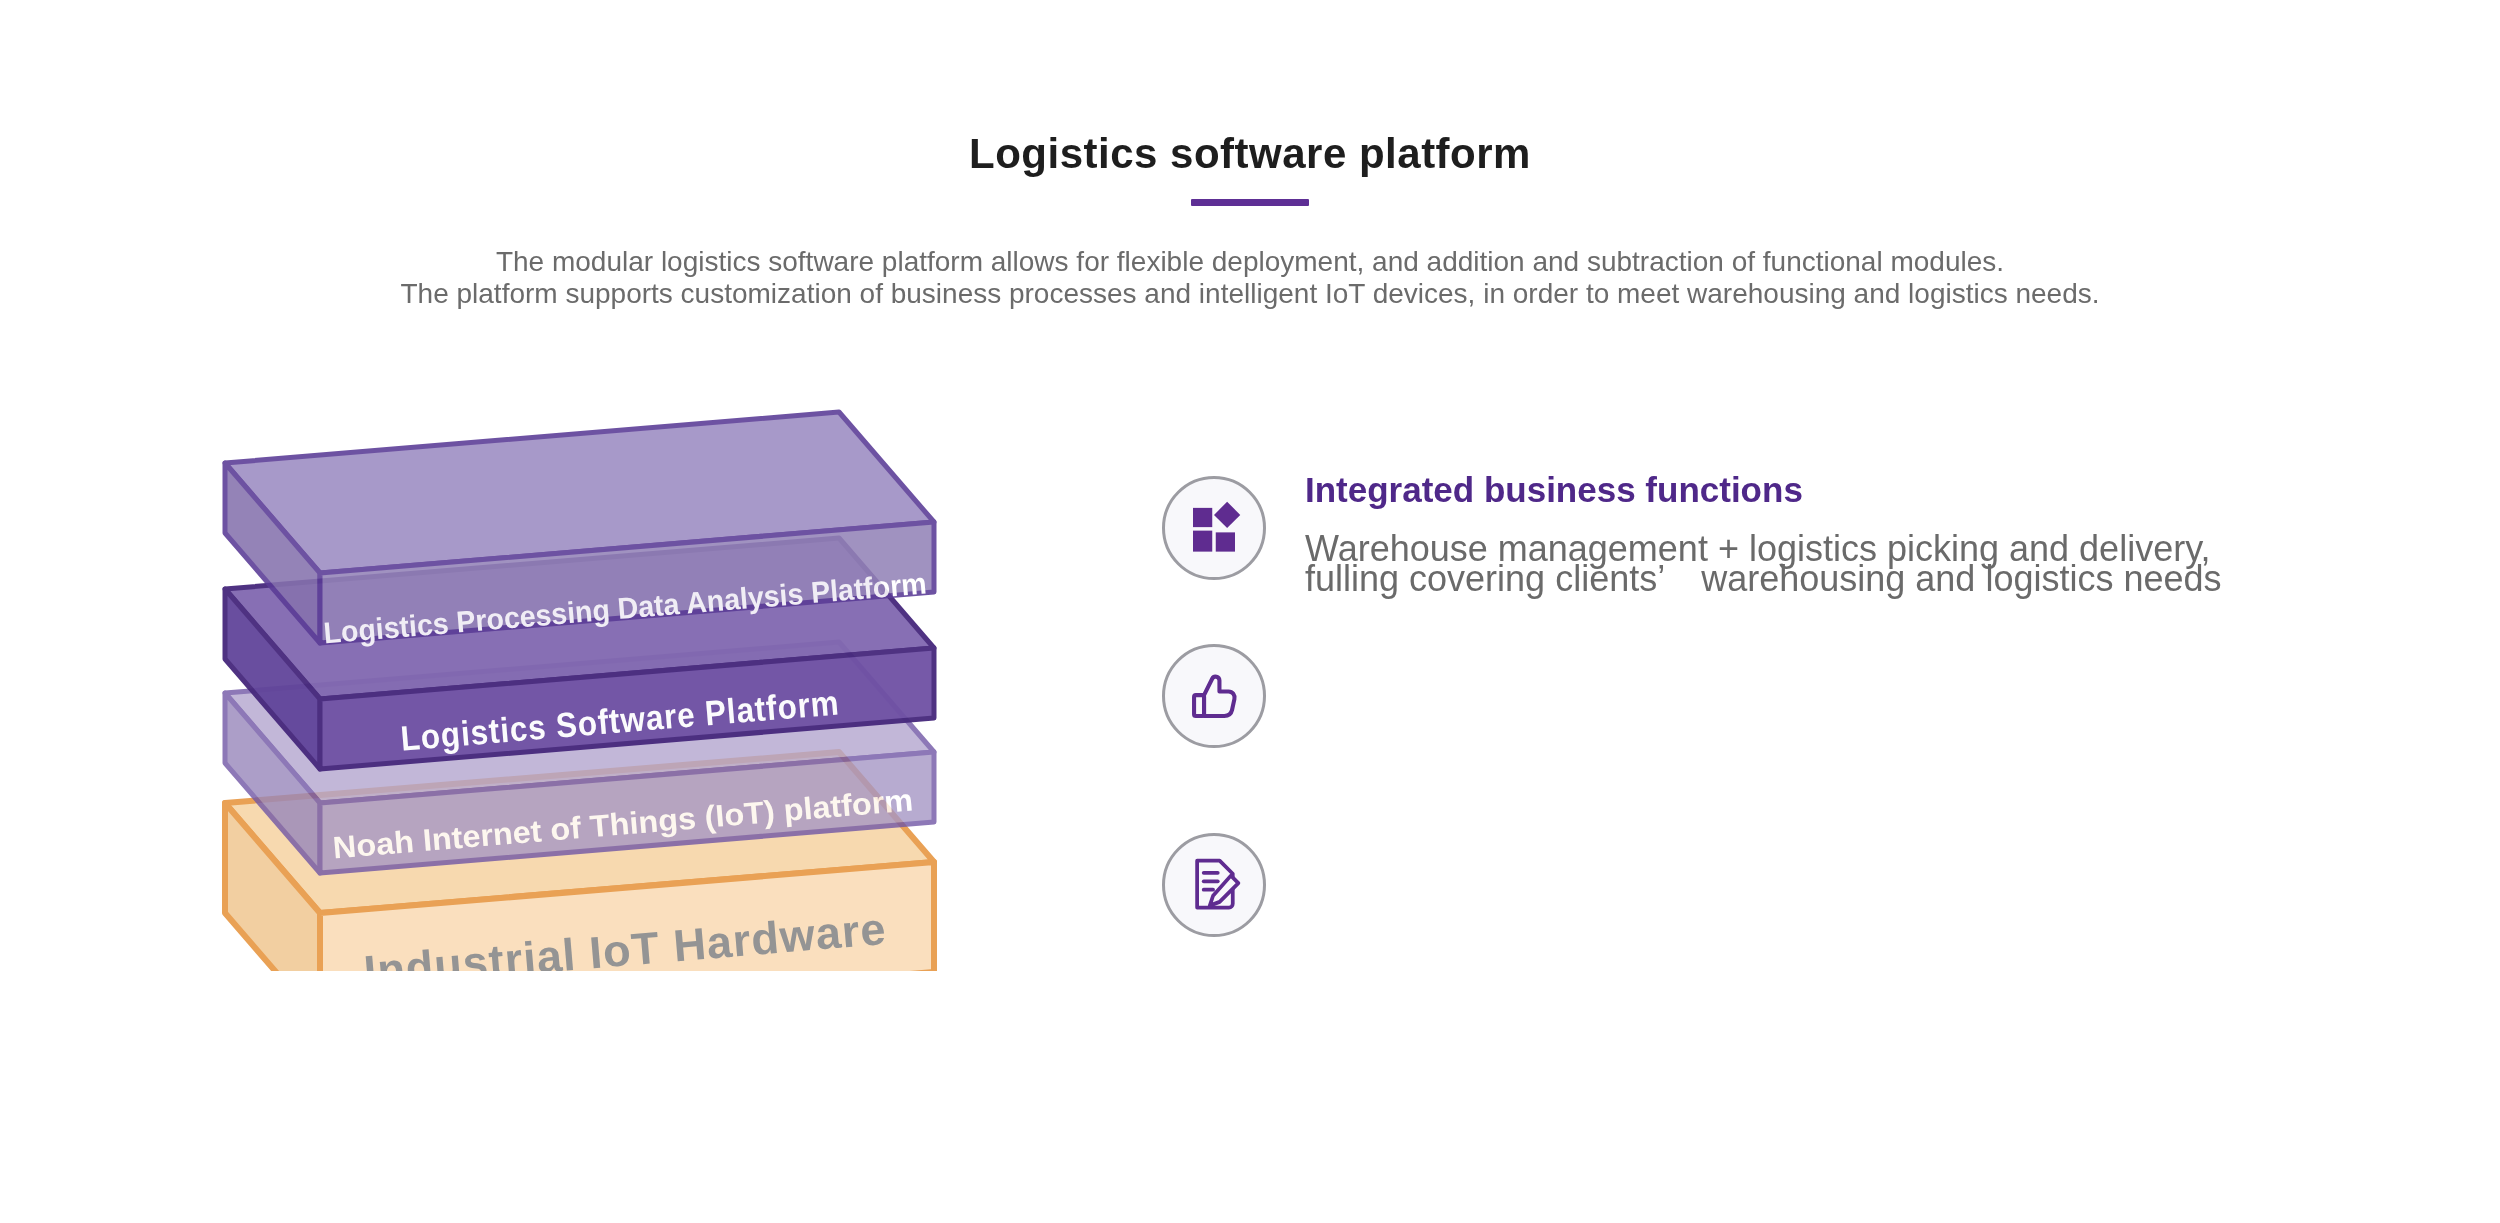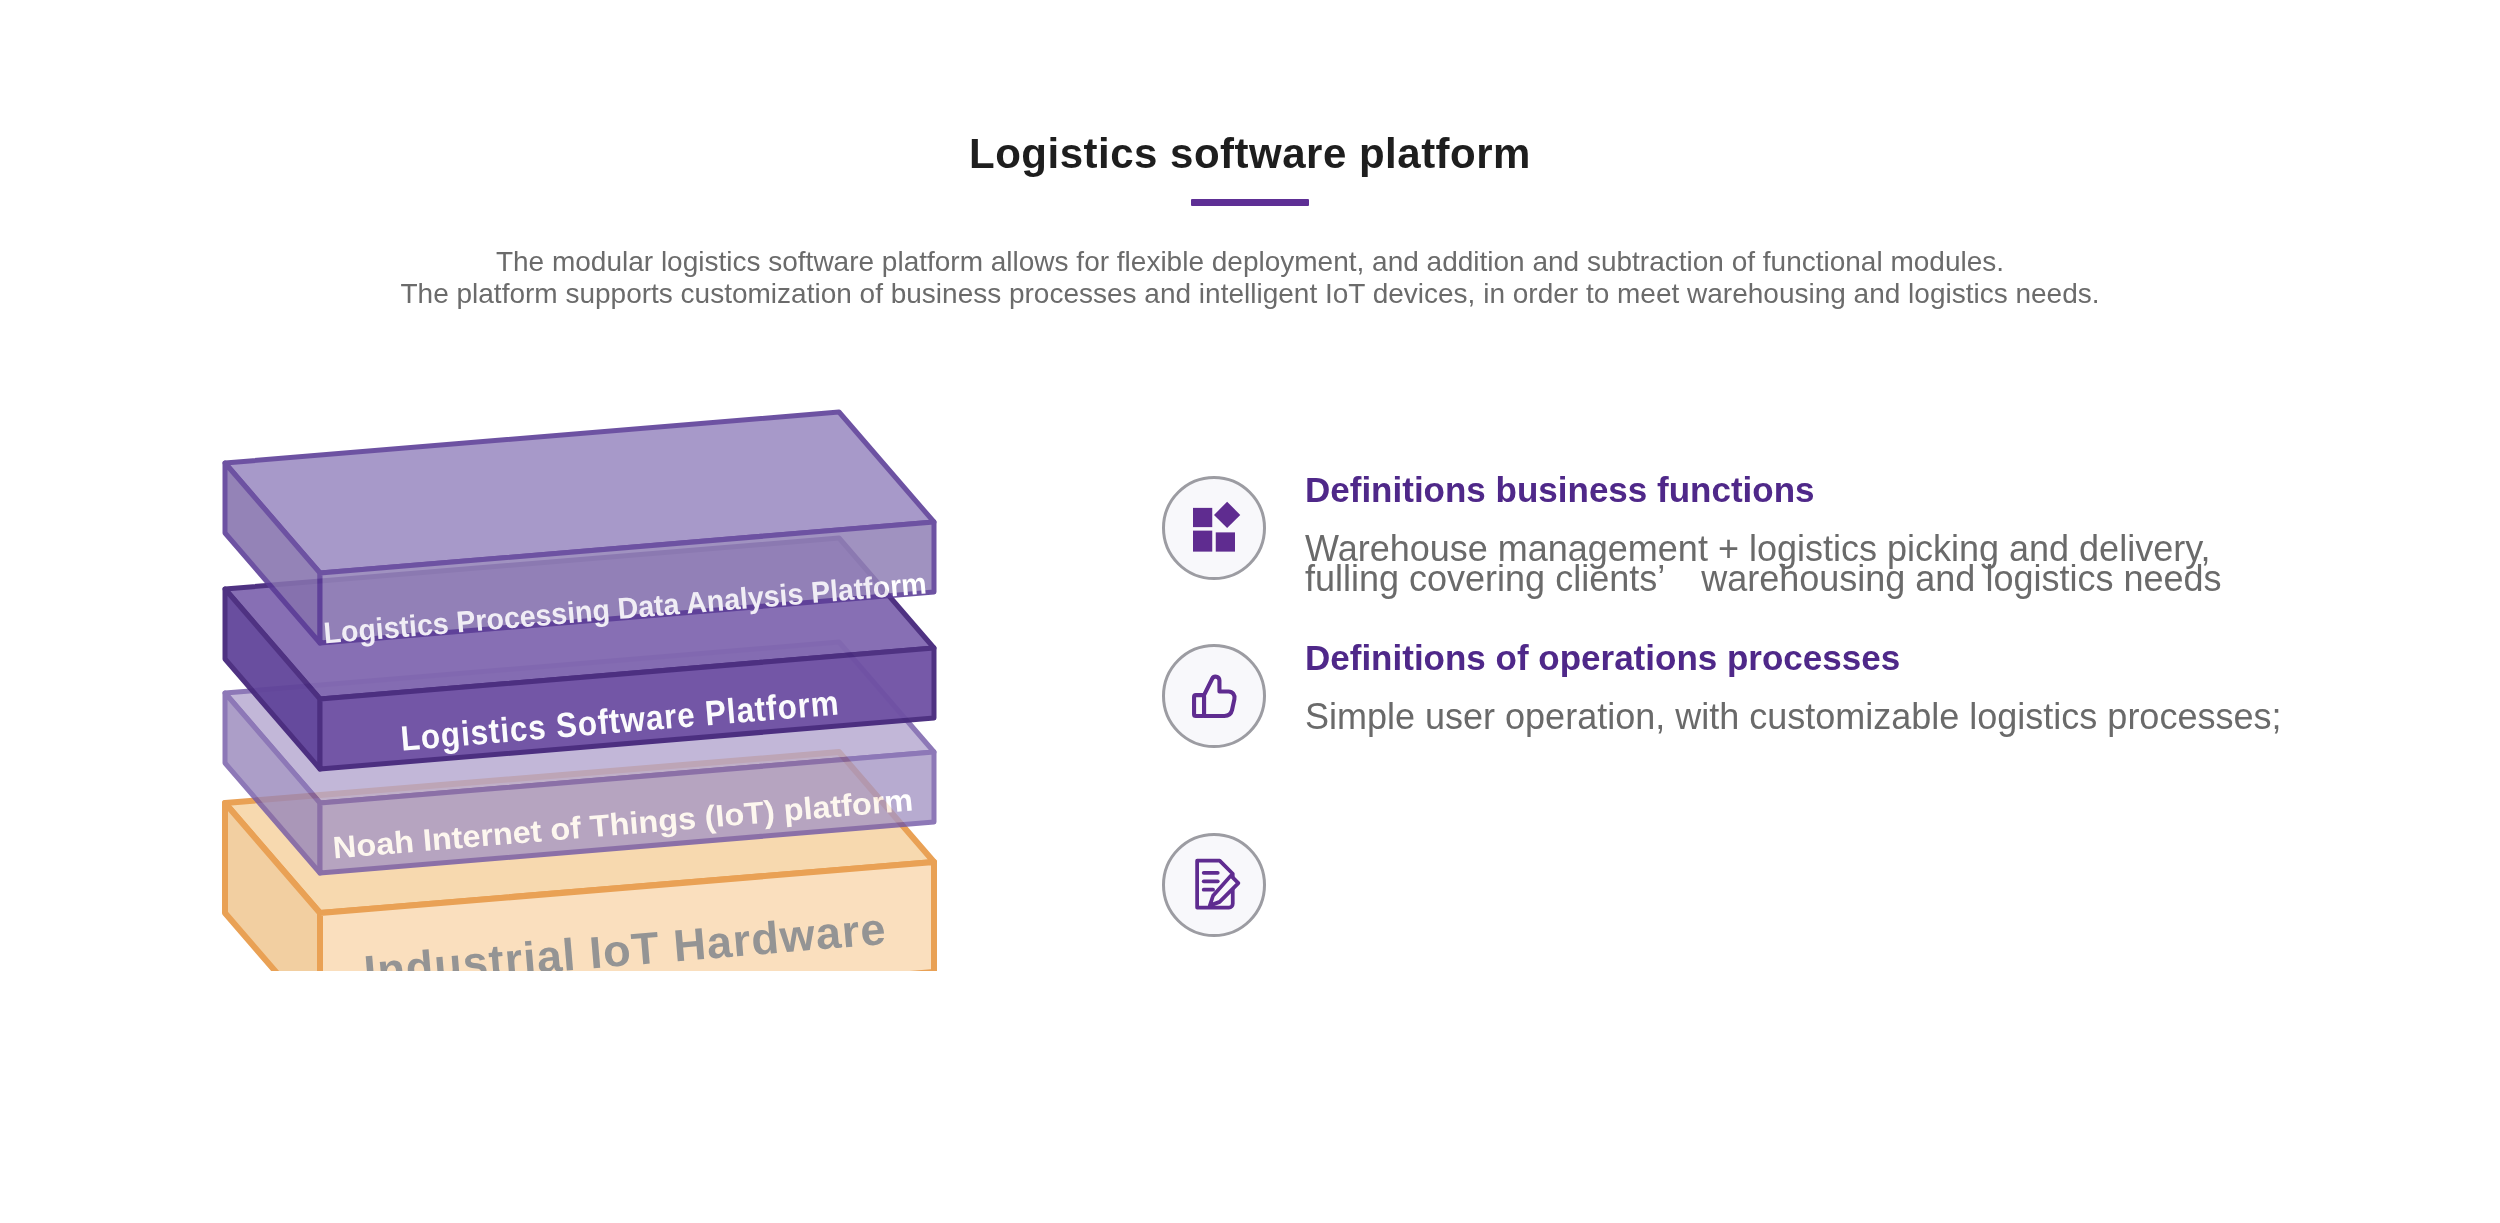--- a/index.html
+++ b/index.html
@@ -95,36 +95,32 @@
 
   <div class="feature-icon icon-1">
     <svg width="56" height="56" viewBox="0 0 64 64">
       <rect x="8" y="9" width="22" height="22" fill="#5f2c90"></rect>
       <polygon points="47,2 62,17 47,32 32,17" fill="#5f2c90"></polygon>
       <rect x="8" y="35" width="22" height="24" fill="#5f2c90"></rect>
       <rect x="34" y="37" width="22" height="22" fill="#5f2c90"></rect>
     </svg>
   </div>
   <div class="feature-text text-1">
-    <h3 class="feature-title">Definitions business functions</h3>
+    <h3 class="feature-title">Integrated business functions</h3>
     <div class="feature-body">Warehouse management + logistics picking and delivery,
 fulling covering clients’ warehousing and logistics needs</div>
   </div>
 
   <div class="feature-icon icon-2">
     <svg width="58" height="58" viewBox="0 0 64 64">
       <g fill="none" stroke="#5f2c90" stroke-width="4.5" stroke-linejoin="round" stroke-linecap="round">
         <rect x="10" y="31" width="11" height="23" rx="2"></rect>
         <path d="M21 31 L30 13 c2,-4 8,-2.5 8,2 V27 h10 c4.5,0 7.5,4 6.5,8.5 l-2.6,12 c-0.9,4 -4,6.5 -8.5,6.5 H21 Z"></path>
       </g>
     </svg>
-  </div>
-  <div class="feature-text text-2">
-    <h3 class="feature-title">Definitions of operations processes</h3>
-    <div class="feature-body">Simple user operation, with customizable logistics processes;</div>
   </div>
 
   <div class="feature-icon icon-3">
     <svg width="60" height="60" viewBox="0 0 64 64">
       <g fill="none" stroke="#5f2c90" stroke-width="4" stroke-linejoin="round" stroke-linecap="round">
         <path d="M14 6 H38 L52 20 V52 a4 4 0 0 1 -4 4 H14 Z"></path>
         <line x1="21" y1="19" x2="36" y2="19"></line>
         <line x1="21" y1="28" x2="36" y2="28"></line>
         <line x1="21" y1="37" x2="31" y2="37"></line>
         <path d="M50 22 l8 8 -20 20 -10.5 4 3.5,-10.5 Z" fill="#f8f8fb"></path>

